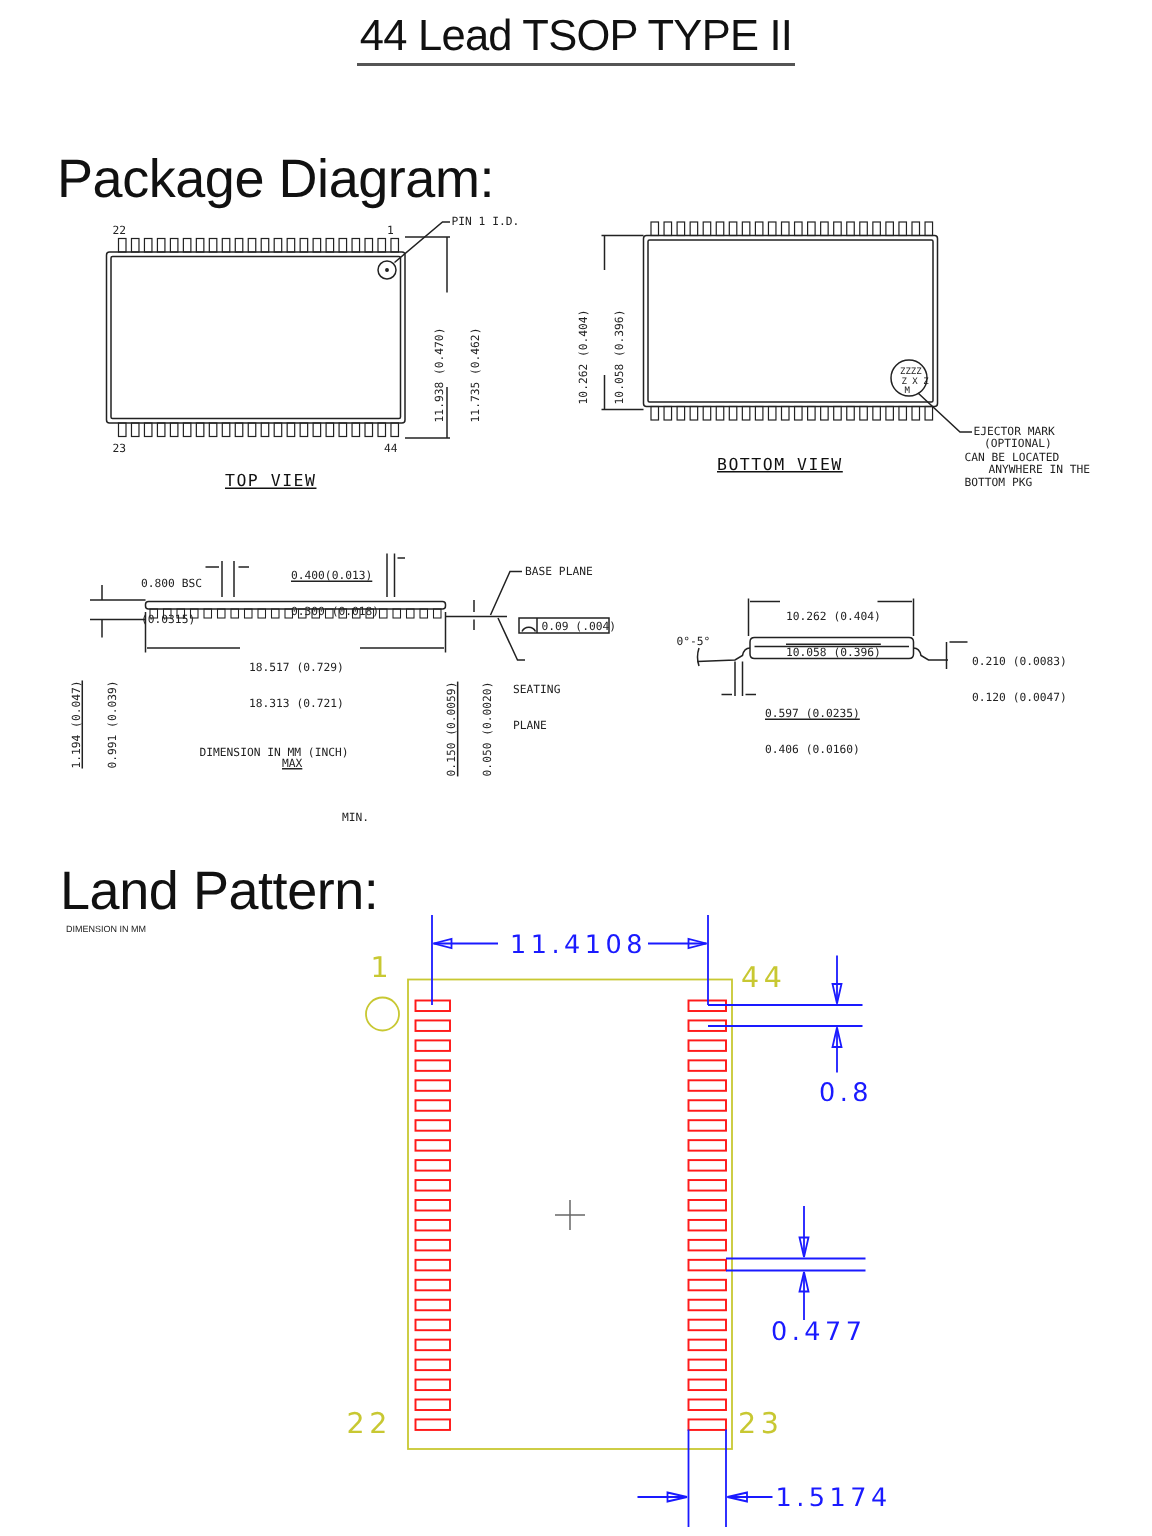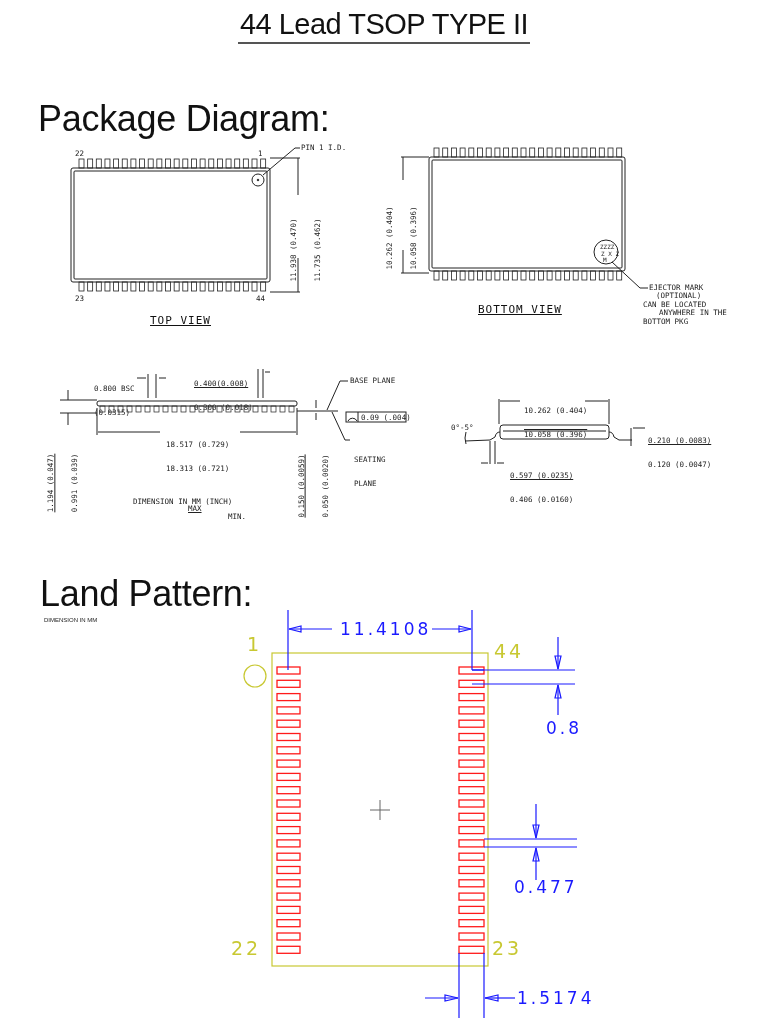--- a/index.html
+++ b/index.html
@@ -227,44 +227,44 @@
         <rect x="271" y="406" width="5" height="6"></rect>
         <rect x="280" y="406" width="5" height="6"></rect>
         <rect x="289" y="406" width="5" height="6"></rect>
       </g>
 </svg>
 <div class="abs cad" style="left:94px; top:369px;">
   <div>0.800 BSC</div>
   <div>(0.0315)</div>
 </div>
 <div class="abs cad" style="left:194px; top:364px;">
-  <div style="text-decoration:underline;">0.400(0.008)</div>
+  <div style="text-decoration:underline;">0.400(0.013)</div>
   <div>0.300 (0.018)</div>
 </div>
 <div class="abs cad" style="left:166px; top:425px;">
   <div style="">18.517 (0.729)</div>
   <div>18.313 (0.721)</div>
 </div>
 <div class="abs cad" style="left:30px; top:455px; transform:rotate(-90deg); transform-origin:center;">
   <div style="text-decoration:underline;">1.194 (0.047)</div>
   <div>0.991 (0.039)</div>
 </div>
 <div class="abs cad" style="left:278px; top:458px; transform:rotate(-90deg); transform-origin:center;">
   <div style="text-decoration:underline;">0.150 (0.0059)</div>
   <div>0.050 (0.0020)</div>
 </div>
 <div class="abs cad" style="left:350px; top:377px;">BASE PLANE</div>
 <div class="abs cad" style="left:361px; top:414px;">0.09 (.004)</div>
-<div class="abs cad" style="left:354px; top:440px;">
+<div class="abs cad" style="left:342px; top:440px;">
   <div>SEATING</div>
   <div>PLANE</div>
 </div>
 <div class="abs cad" style="left:133px; top:498px;">DIMENSION IN MM (INCH)</div>
 <div class="abs cad" style="left:188px; top:505px; text-decoration:underline;">MAX</div>
-<div class="abs cad" style="left:188px; top:513px;padding-left:40px;">MIN.</div>
+<div class="abs cad" style="left:188px; top:541px;padding-left:40px;">MIN.</div>
 </div>
 
 <div>
 <svg width="768" height="1024">
   <g stroke="#222" fill="none" stroke-width="1">
     <path d="M500,428 Q500,425 503,425 L606,425 Q609,425 609,428 L609,436 Q609,439 606,439 L503,439 Q500,439 500,436 Z"></path>
     <line x1="503" y1="431" x2="606" y2="431"></line>
     <path d="M500,432 Q496,432 495,437 L490,440 L465,441"></path>
     <path d="M609,432 Q613,432 614,437 L619,440 L632,440"></path>
     <line x1="499" y1="399" x2="499" y2="424"></line>
@@ -283,21 +283,21 @@
 <div class="abs cad" style="left:524px; top:391px;">
   <div>10.262 (0.404)</div>
   <div style="text-decoration:overline;">10.058 (0.396)</div>
 </div>
 <div class="abs cad" style="left:451px; top:424px;">0°-5°</div>
 <div class="abs cad" style="left:510px; top:456px;">
   <div style="text-decoration:underline;">0.597 (0.0235)</div>
   <div>0.406 (0.0160)</div>
 </div>
 <div class="abs cad" style="left:648px; top:421px;">
-  <div style="text-decoration:underline;">0.210 (0.0083)</div>
+  <div style="">0.210 (0.0083)</div>
   <div>0.120 (0.0047)</div>
 </div>
 </div>
 
 <div class="abs h2" style="left:40px; top:573px;">Land Pattern:</div>
 <div class="abs small" style="left:44px; top:617px;">DIMENSION IN MM</div>
 
 <div>
 <svg width="768" height="1024">
 

